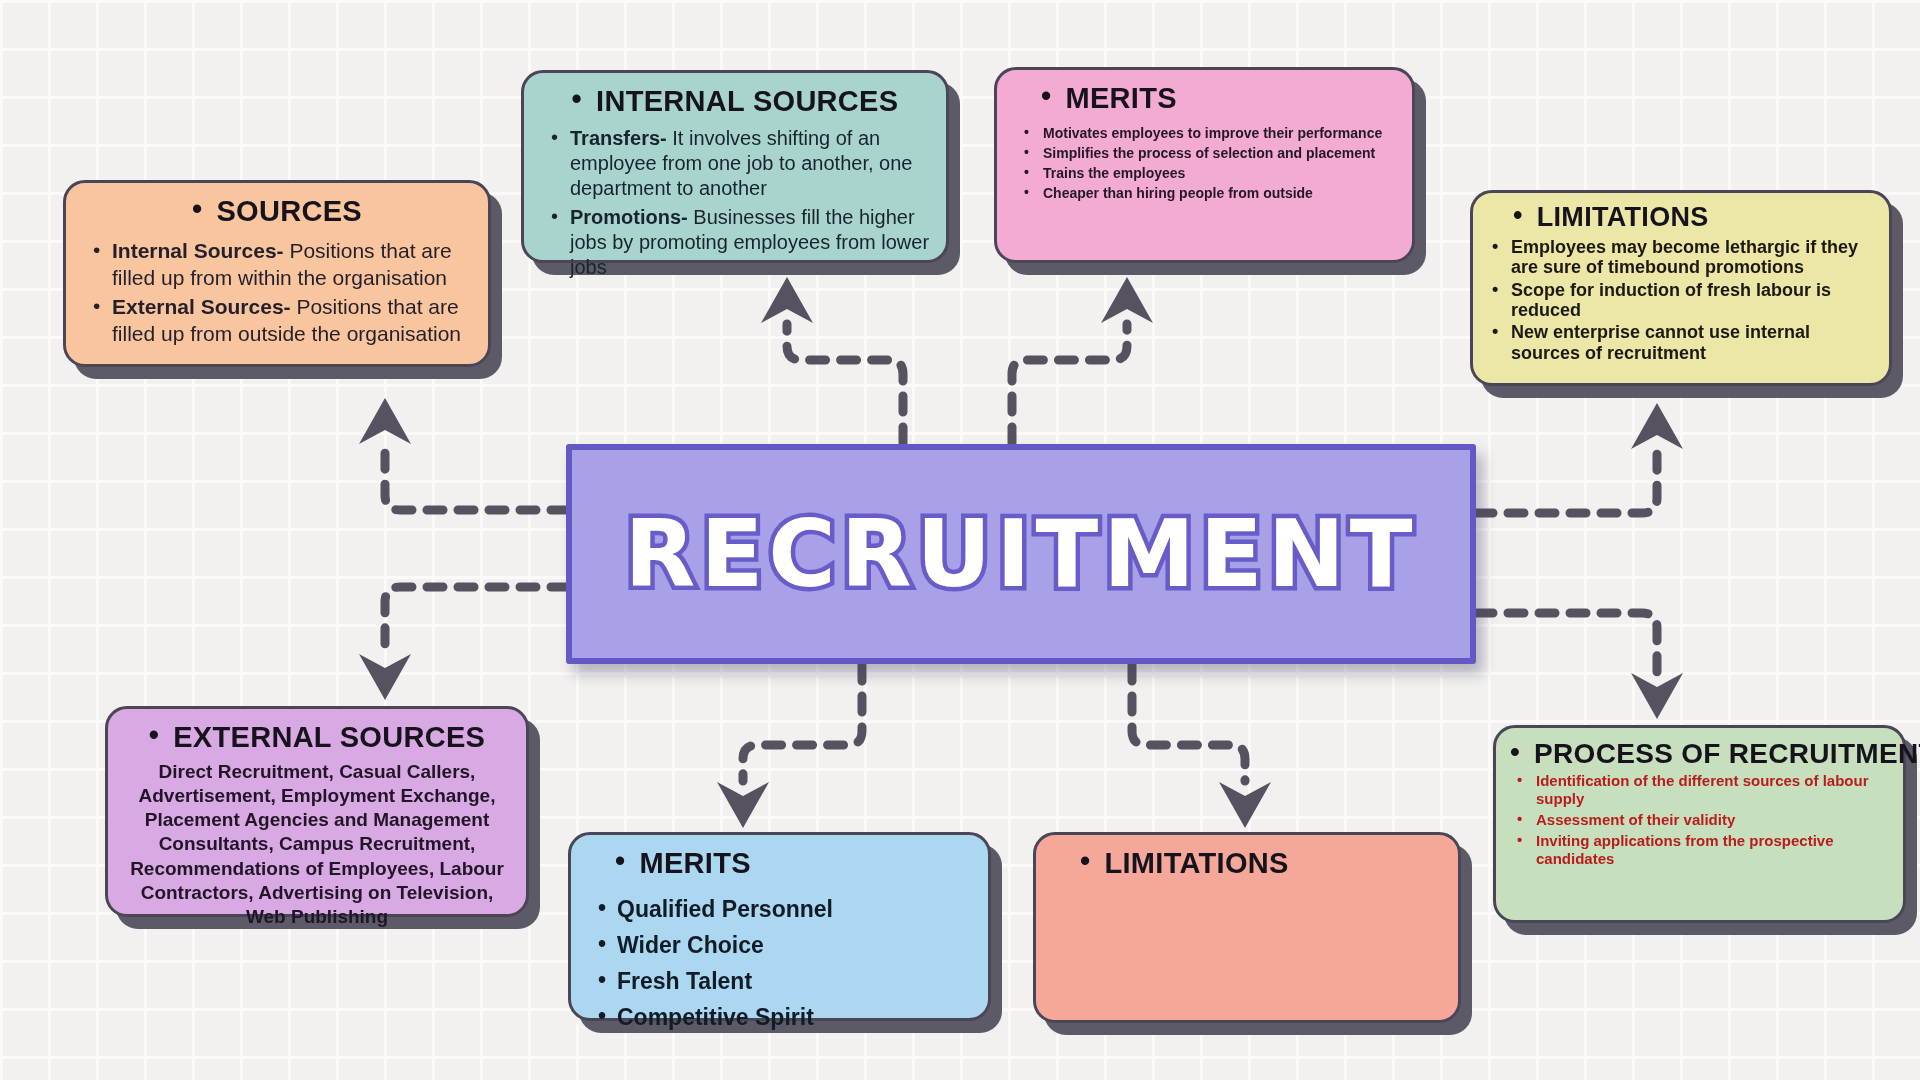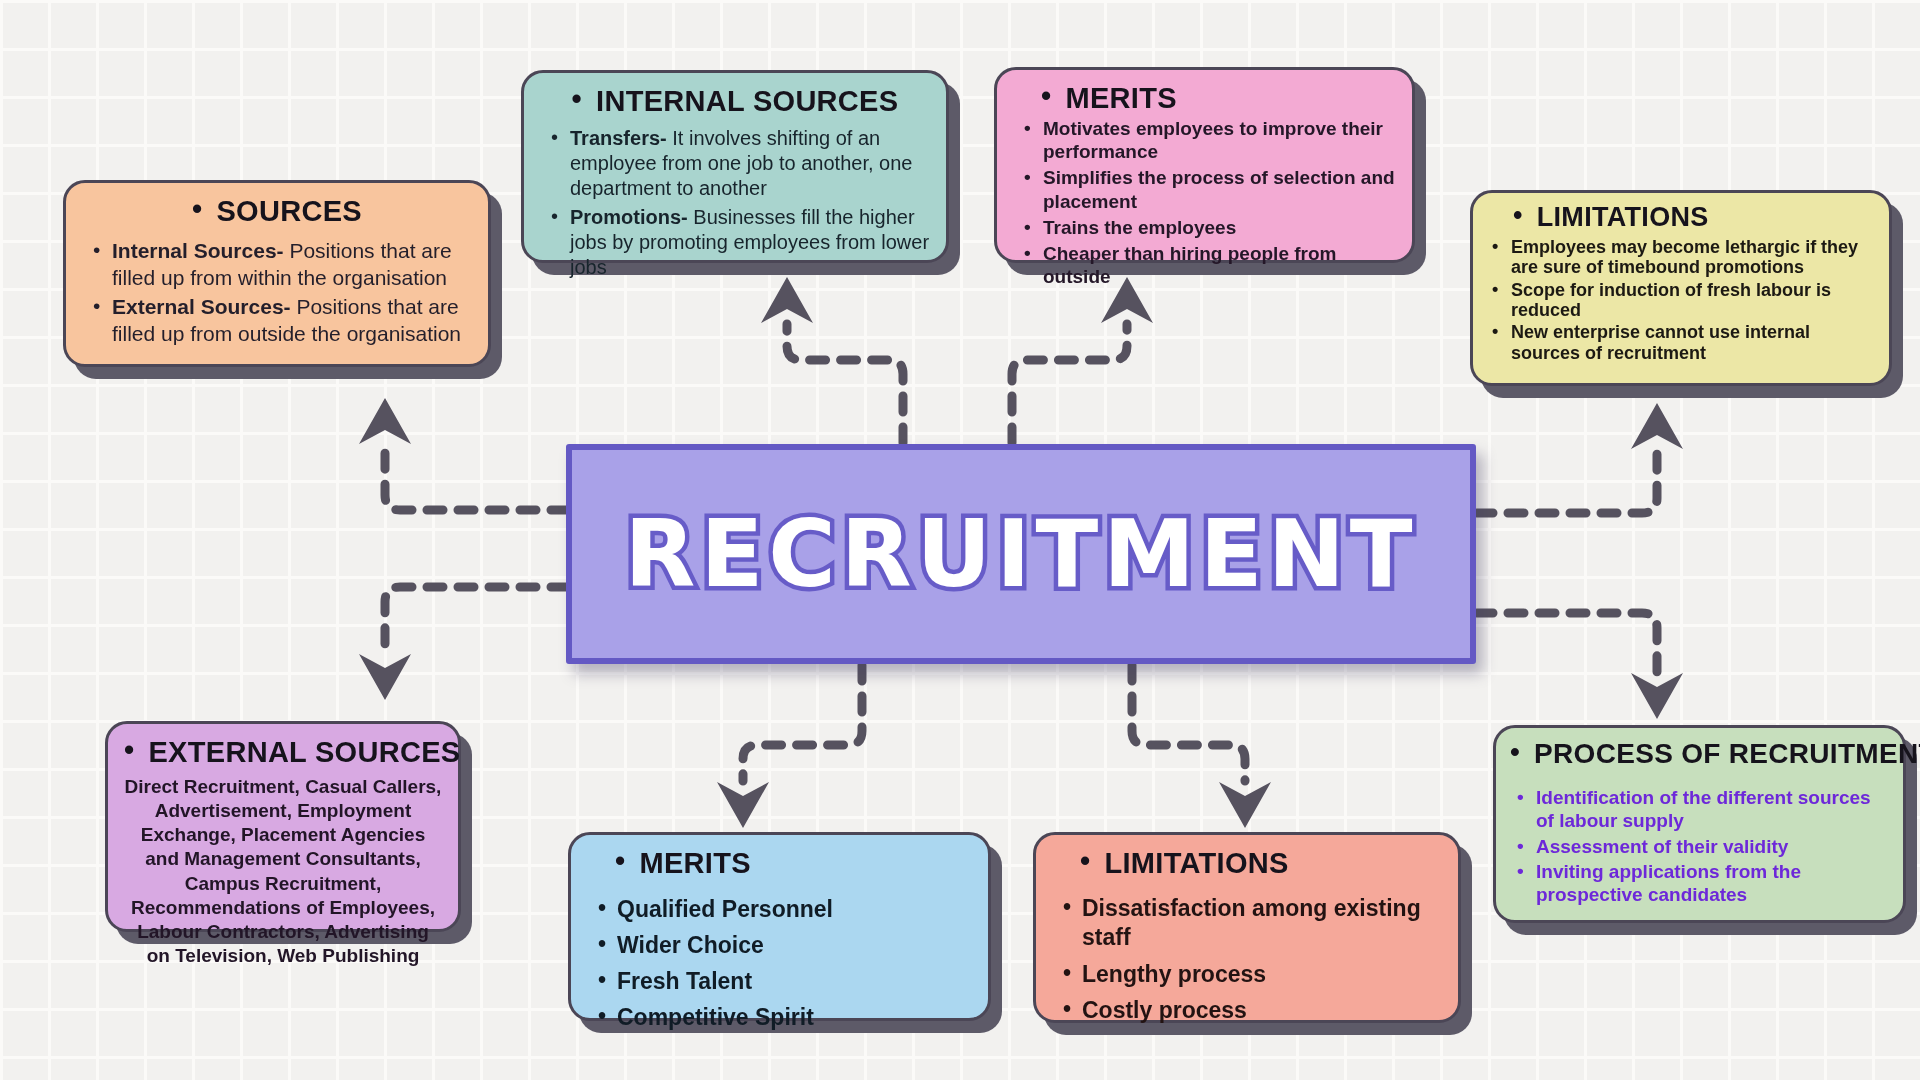--- a/index.html
+++ b/index.html
@@ -29,36 +29,36 @@
   ul.bullets{list-style:none;margin:8px 0 0;padding:0 0 0 30px;}
   ul.bullets li{position:relative;margin-bottom:3px;}
   ul.bullets li::before{content:"•";position:absolute;left:-19px;top:-1px;}
   .lead{font-weight:700;}
   
   #box-sources{left:63px;top:180px;width:428px;height:187px;background:#f8c59e;}
   #box-sources ul{font-size:21px;line-height:1.27;margin-top:10px;}
   #box-internal{left:521px;top:70px;width:428px;height:193px;background:#a9d4ce;}
   #box-internal ul{font-size:20px;line-height:1.26;margin-top:8px;color:#17242c;}
   #box-merits-pink{left:994px;top:67px;width:421px;height:196px;background:#f3aad3;}
-  #box-merits-pink ul{font-size:19px;font-weight:700;line-height:1.22;margin-top:2px;color:#241728;}
+  #box-merits-pink ul{font-size:14px;font-weight:700;line-height:1.22;margin-top:10px;color:#241728;}
   #box-limit-yellow{left:1470px;top:190px;width:422px;height:196px;background:#ece7a6;padding:9px 12px;}
   #box-limit-yellow .box-header{font-size:27px;}
   #box-limit-yellow ul{font-size:18px;font-weight:700;line-height:1.13;margin-top:4px;padding-left:26px;color:#1c1913;}
   #box-limit-yellow ul.bullets li{margin-bottom:2px;}
-  #box-external{left:105px;top:721px;width:356px;height:211px;background:#d8a9e2;}
+  #box-external{left:105px;top:706px;width:424px;height:211px;background:#d8a9e2;}
   #box-external .ext-body{font-size:19px;font-weight:700;line-height:1.27;text-align:center;margin-top:6px;color:#221527;}
   #box-merits-blue{left:568px;top:832px;width:423px;height:189px;background:#abd7f0;}
   #box-merits-blue ul{font-size:23px;font-weight:700;margin-top:16px;color:#101c26;}
   #box-merits-blue ul.bullets li{margin-bottom:9px;}
   #box-limit-salmon{left:1033px;top:832px;width:428px;height:191px;background:#f5a89a;}
   #box-limit-salmon ul{font-size:23px;font-weight:700;line-height:1.28;margin-top:14px;color:#231312;}
   #box-limit-salmon ul.bullets li{margin-bottom:7px;}
   #box-process{left:1493px;top:725px;width:413px;height:198px;background:#c7dfbd;padding:10px 14px;}
   #box-process .box-header{font-size:28px;}
-  #box-process ul{font-size:19px;font-weight:700;line-height:1.2;margin-top:17px;padding-left:26px;color:#6d28d9;}
+  #box-process ul{font-size:15px;font-weight:700;line-height:1.2;margin-top:2px;padding-left:26px;color:#b91c1c;}
   
   #box-center{
     position:absolute;left:566px;top:444px;width:910px;height:220px;box-sizing:border-box;
     background:#a9a1e8;border:6px solid #6459c4;border-radius:3px;
     box-shadow:7px 10px 14px rgba(70,64,100,.35);
     display:flex;align-items:center;justify-content:center;
   }
   #center-title{
     font-family:"DejaVu Sans",sans-serif;font-weight:800;font-size:92px;
     color:#ffffff;letter-spacing:5px;
@@ -166,25 +166,20 @@
     <ul class="bullets">
       <li><span>Qualified Personnel</span></li>
       <li><span>Wider Choice</span></li>
       <li><span>Fresh Talent</span></li>
       <li><span>Competitive Spirit</span></li>
     </ul>
   </div>
 
   <div class="box" id="box-limit-salmon">
     <div class="box-header hdr-left"><span class="hbullet">•</span><span>LIMITATIONS</span></div>
-    <ul class="bullets">
-      <li><span>Dissatisfaction among existing staff</span></li>
-      <li><span>Lengthy process</span></li>
-      <li><span>Costly process</span></li>
-    </ul>
   </div>
 
   <div class="box" id="box-process">
     <div class="box-header hdr-center"><span class="hbullet">•</span><span>PROCESS OF RECRUITMENT</span></div>
     <ul class="bullets">
       <li><span>Identification of the different sources of labour supply</span></li>
       <li><span>Assessment of their validity</span></li>
       <li><span>Inviting applications from the prospective candidates</span></li>
     </ul>
   </div>

